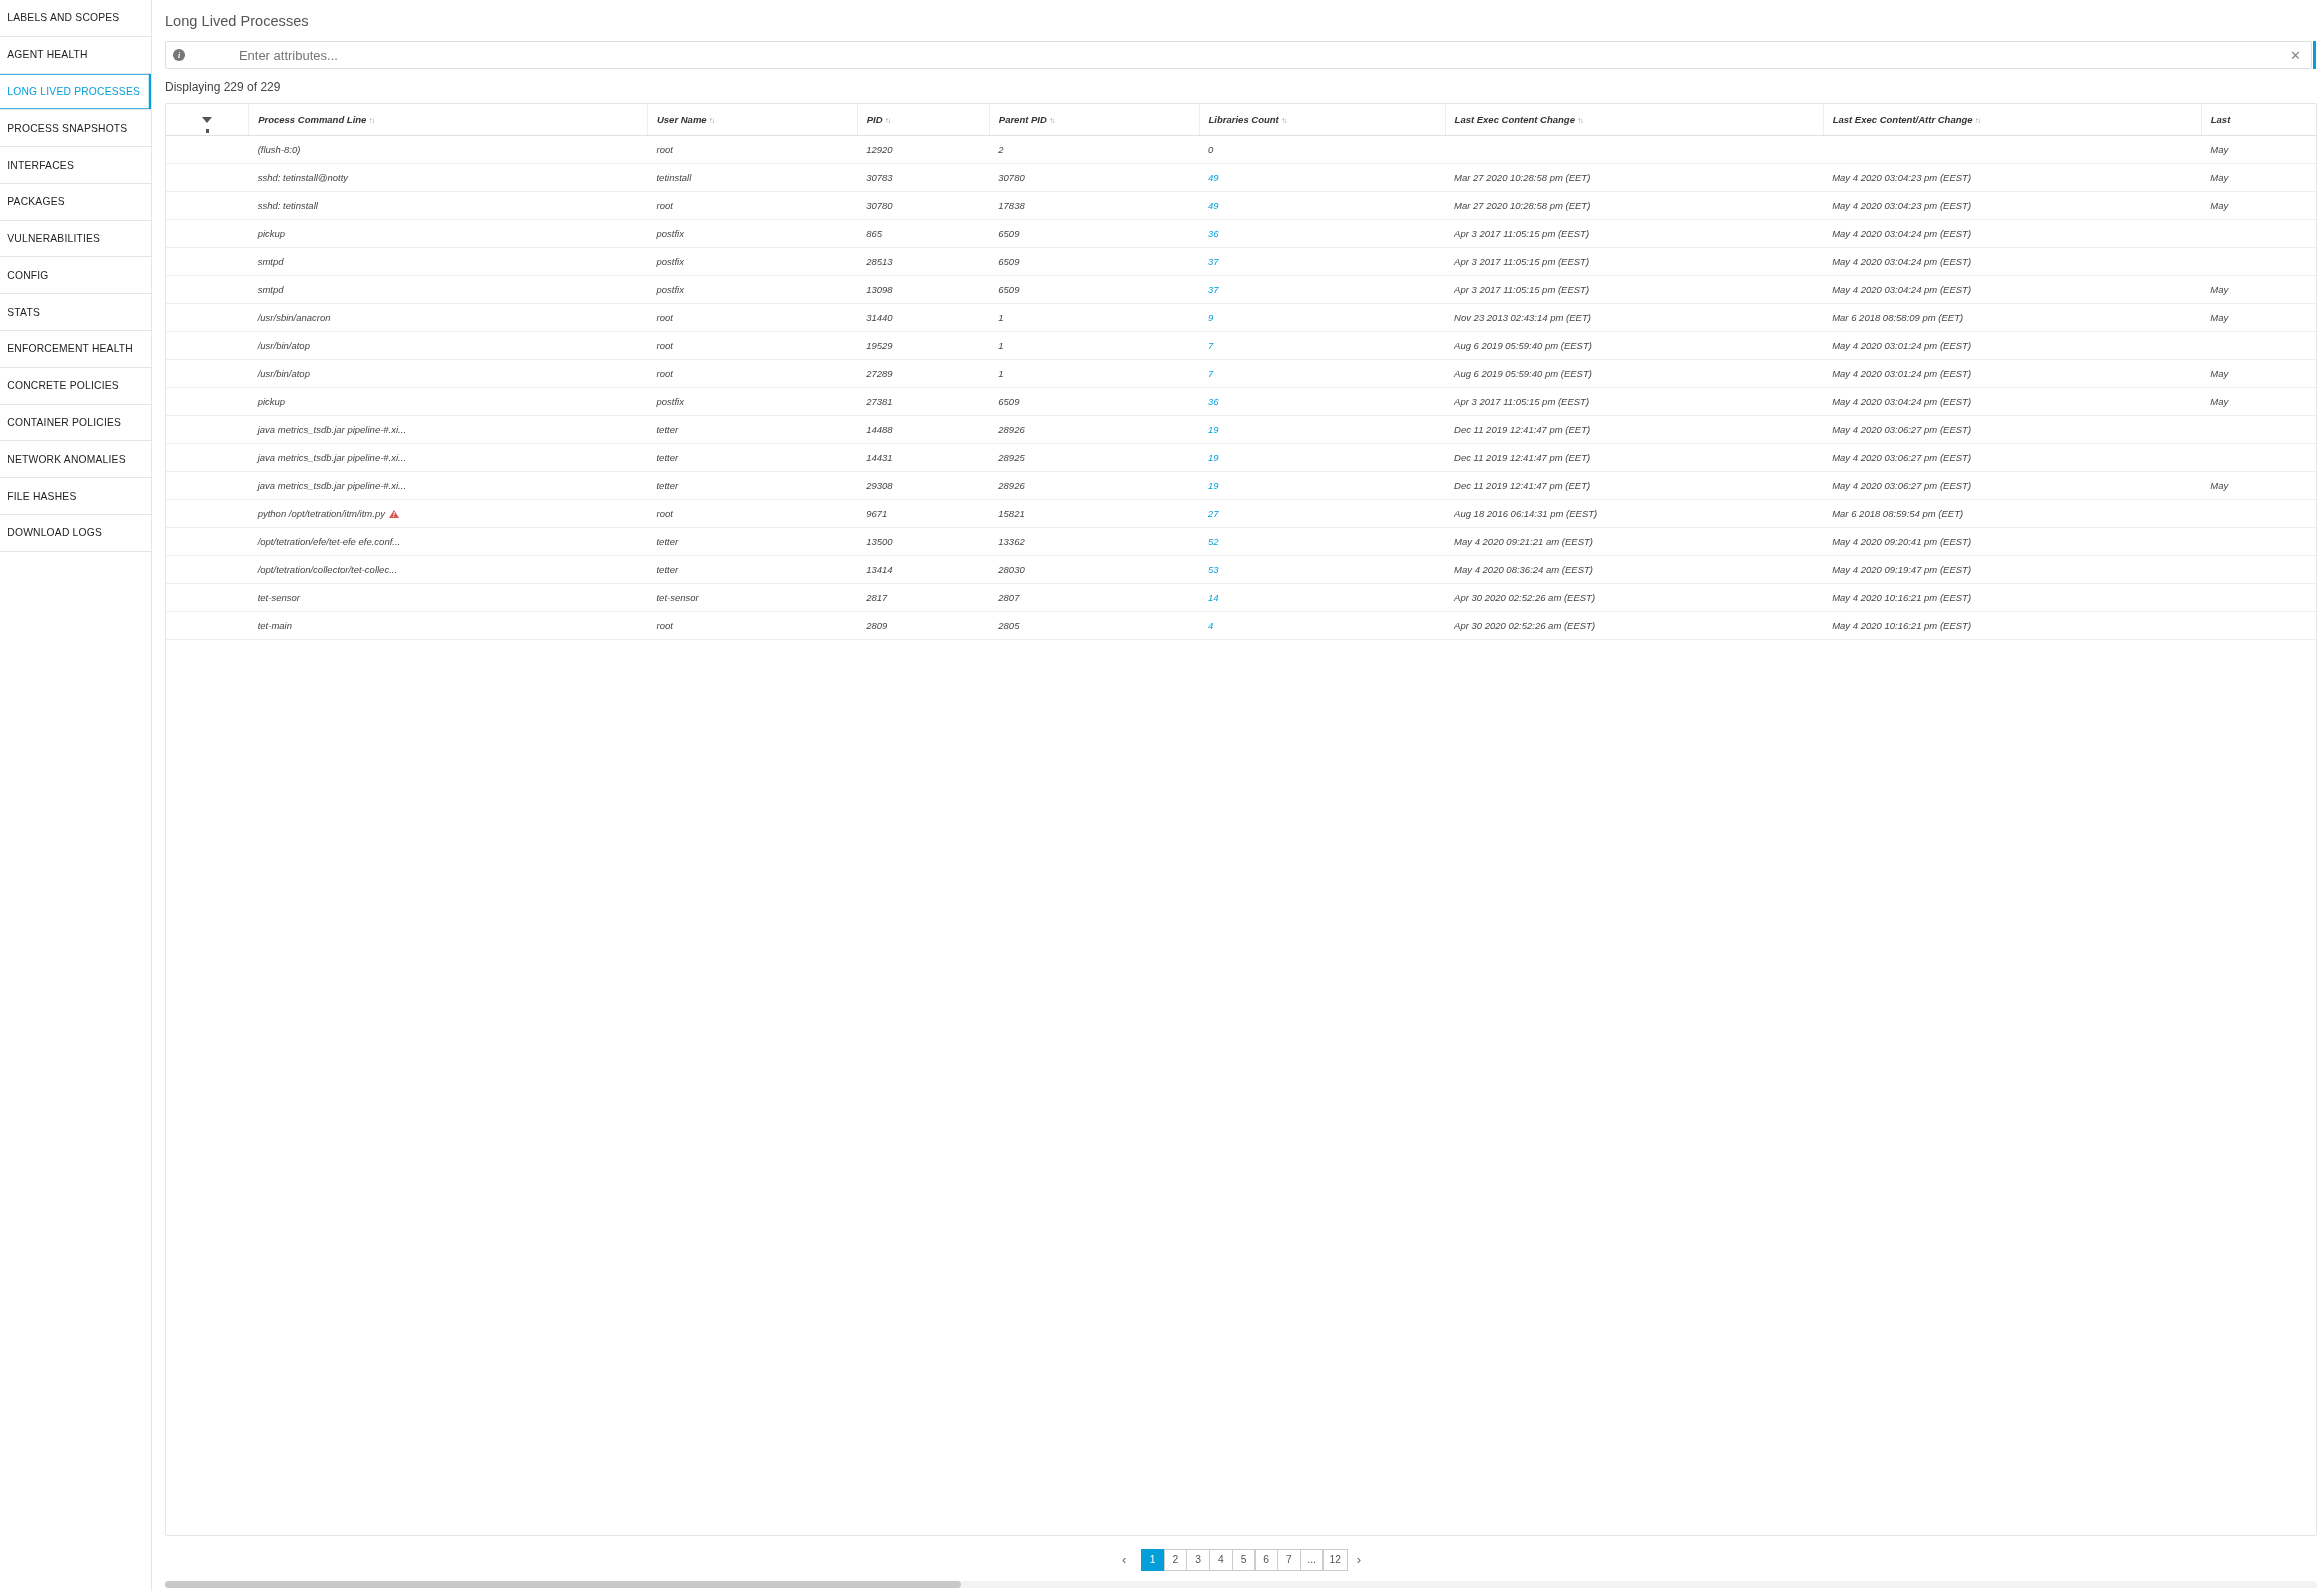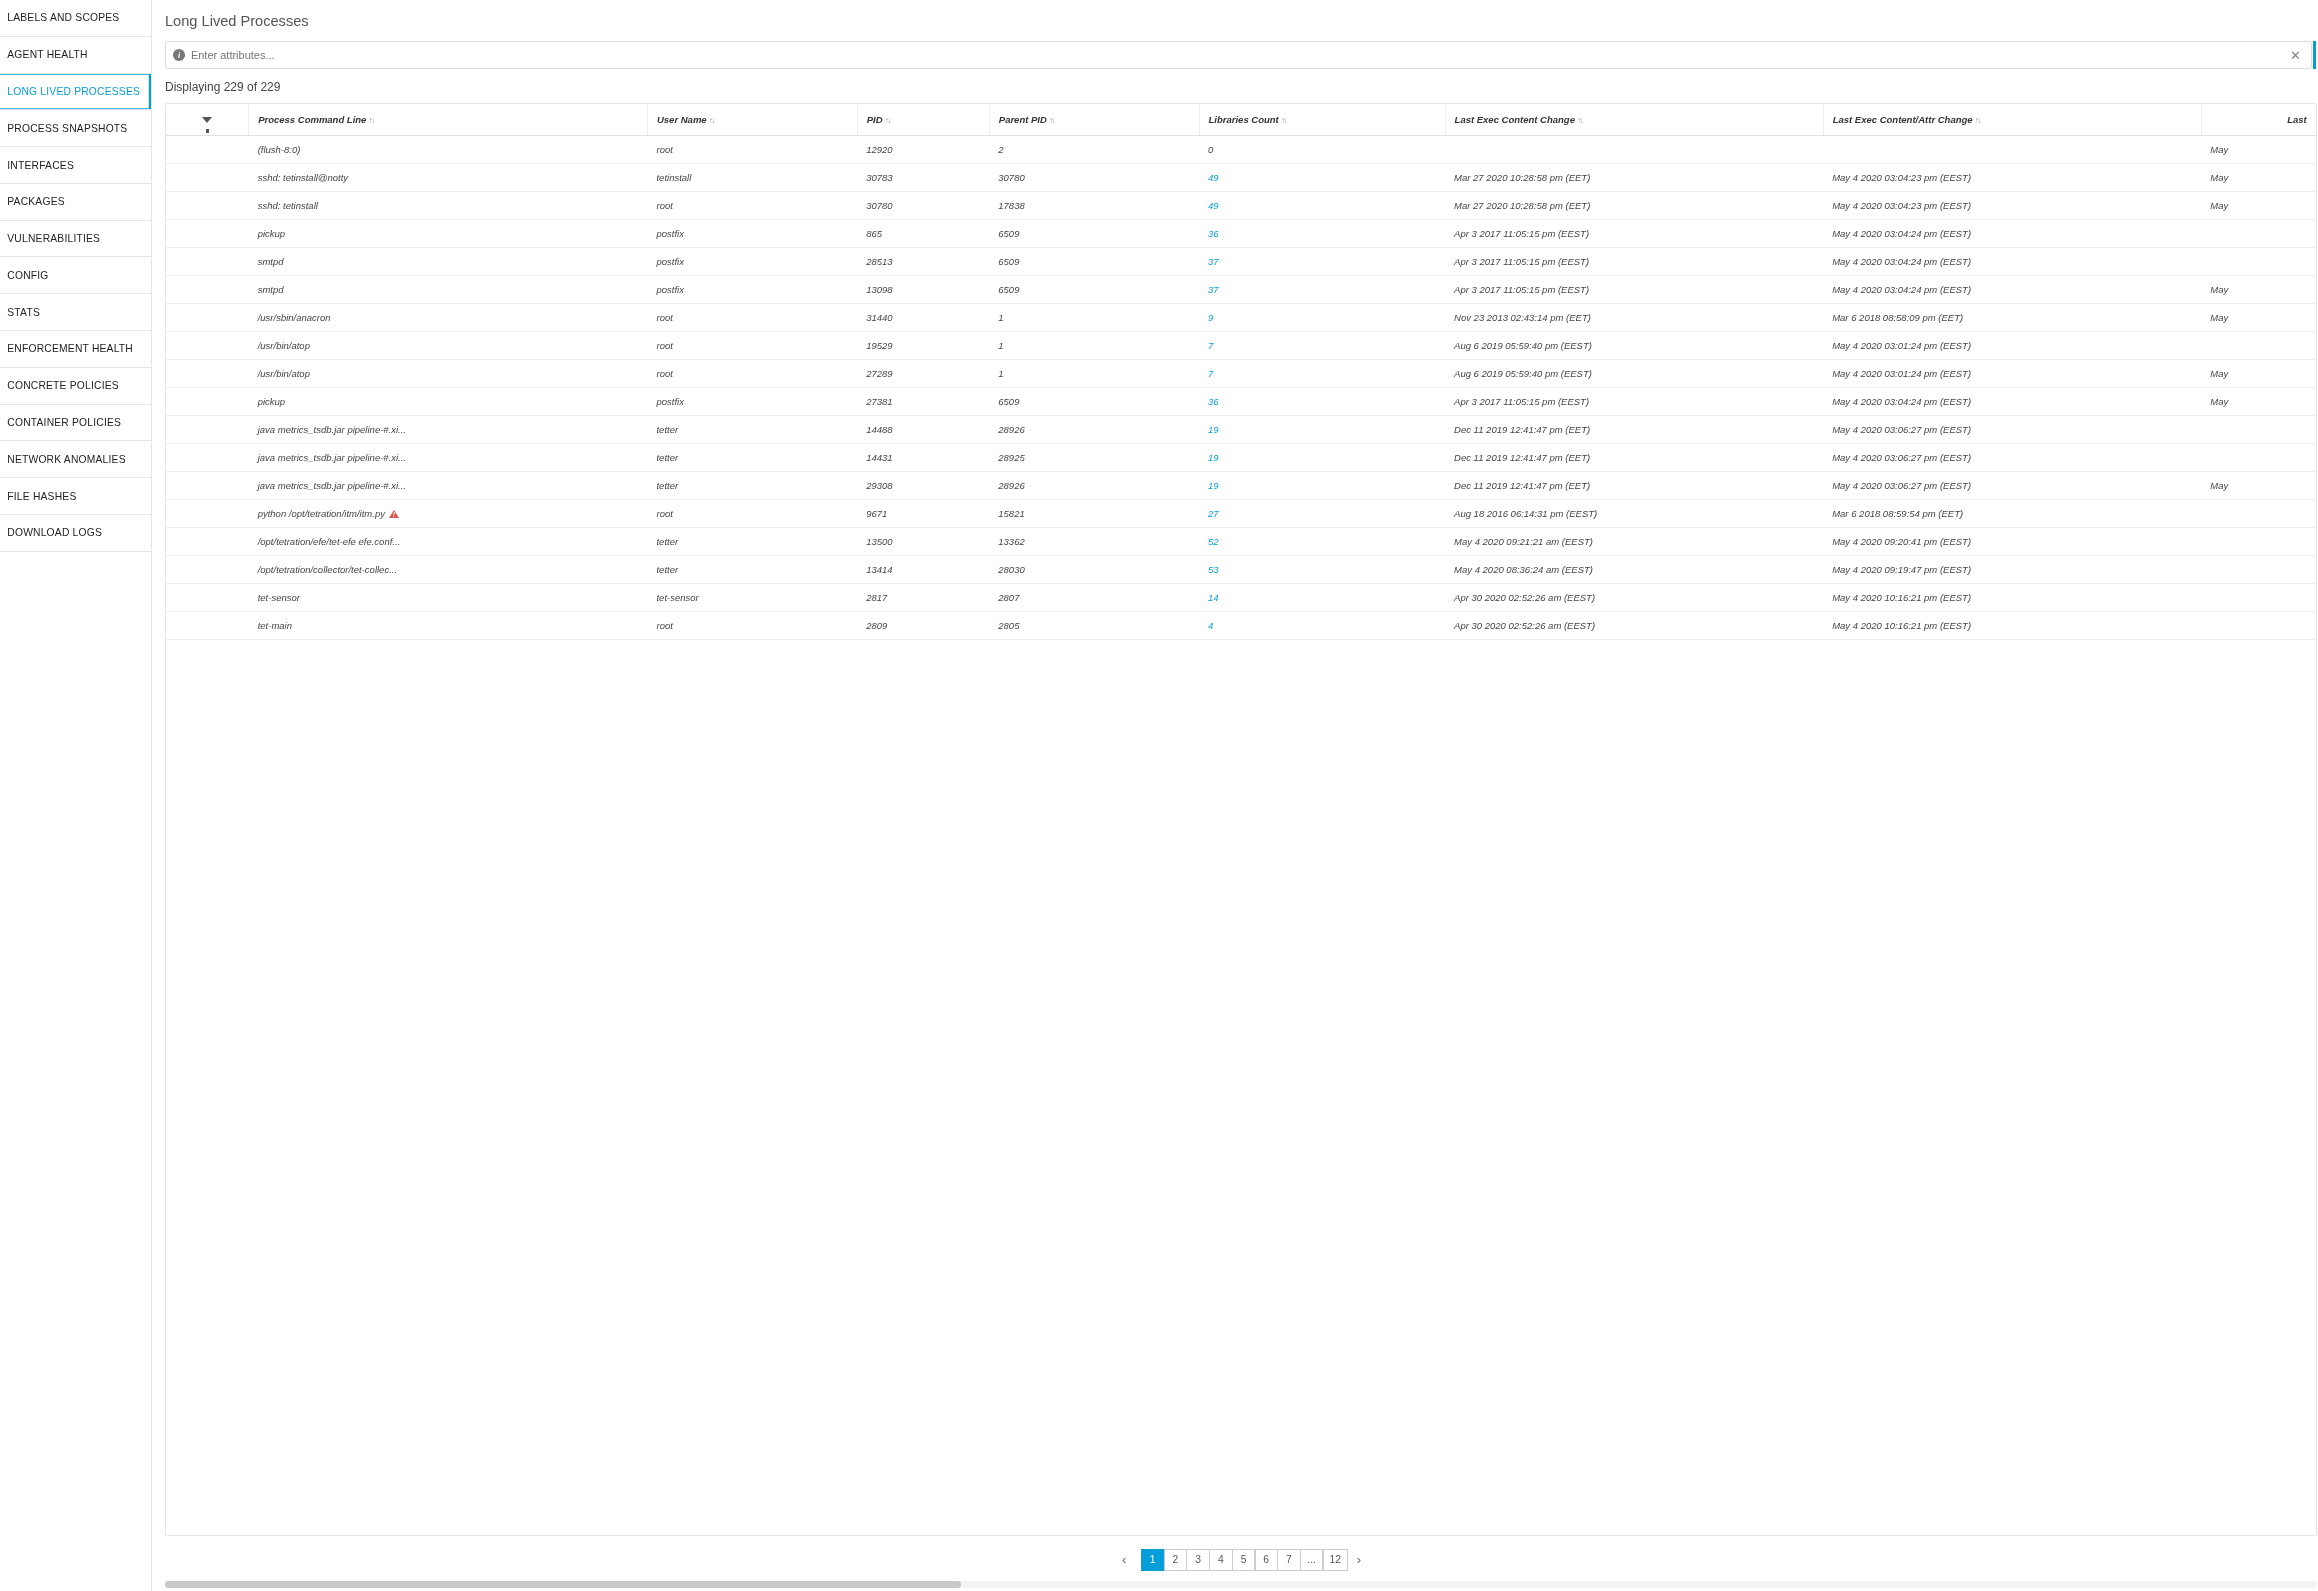--- a/index.html
+++ b/index.html
@@ -74,22 +74,23 @@
     align-items: center;
     justify-content: center;
     margin-right: 5.9px;
     font-style: italic;
     font-family: Georgia, serif;
   }
   .filter-input {
     flex: 1;
     border: none;
     outline: none;
-    font-size: 11px;
+    font-size: 13px;
     color: #888;
+    margin-left: 48px;
   }
   .filter-clear {
     color: #888;
     font-size: 13px;
     cursor: pointer;
     padding: 0 2.9px;
   }
   .filter-side-accent {
     position: absolute;
     right: -4.4px;
@@ -124,21 +125,21 @@
     text-align: left;
     font-size: 9.5px;
     font-weight: 600;
     color: #333;
     padding: 10.3px 8.8px;
     border-bottom: 0.7px solid #e0e0e0;
     border-right: 0.7px solid #eee;
     white-space: nowrap;
     background: #fff;
   }
-  thead th:last-child { border-right: none; text-align: right; }
+  thead th:last-child { border-right: none; }
   .sort-arrows {
     font-size: 8px;
     color: #999;
     margin-left: 2.2px;
     letter-spacing: -1.5px;
   }
   tbody td {
     padding: 8px 8.8px;
     border-bottom: 0.7px solid #eee;
     font-size: 9.5px;

